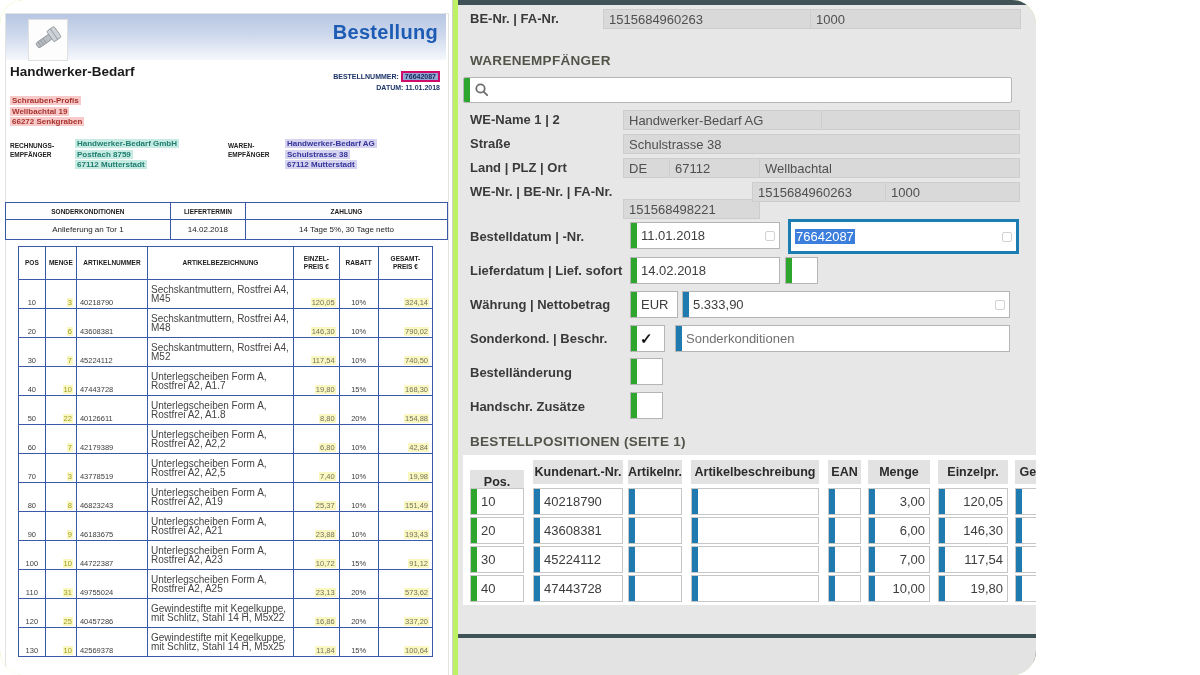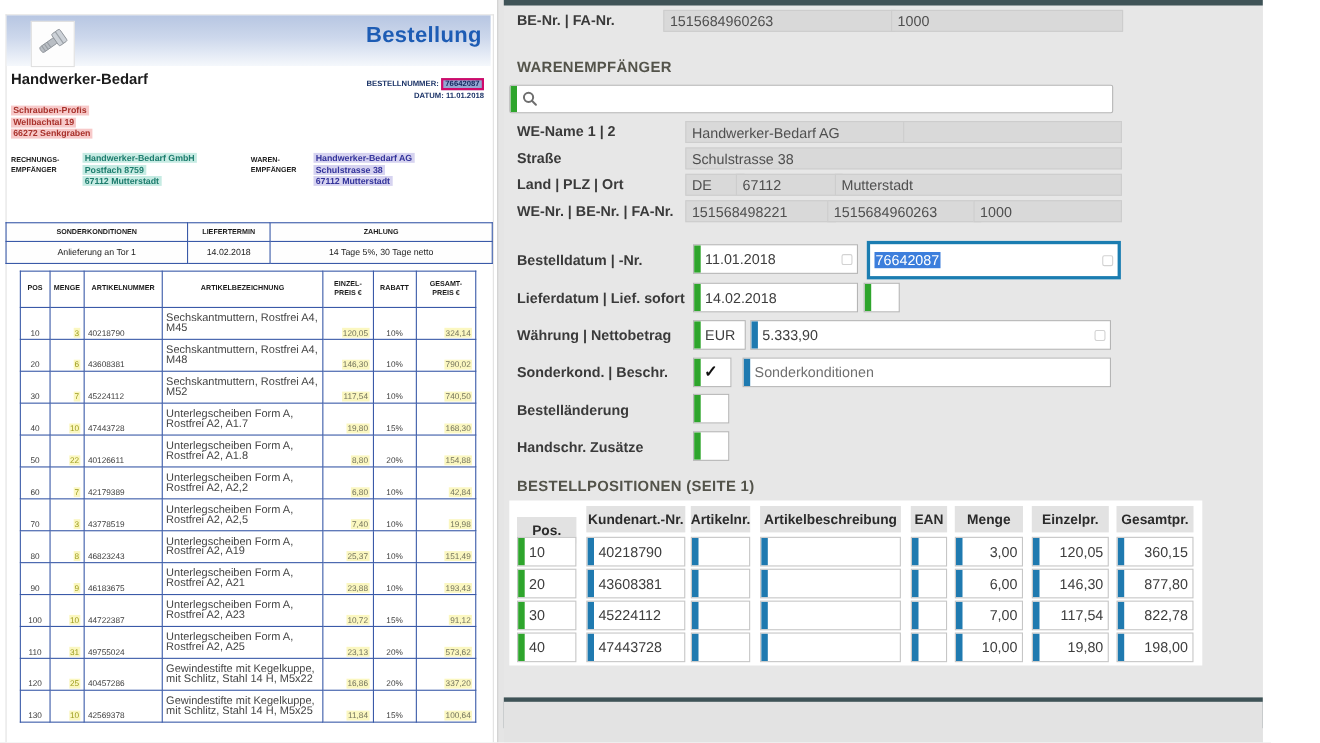--- a/index.html
+++ b/index.html
@@ -1,17 +1,17 @@
 <!DOCTYPE html>
 <html><head>
 <meta charset="utf-8">
 <style>
   html,body{margin:0;padding:0;}
-  .app{position:relative;width:1148px;height:675px;overflow:hidden;background:#e5e5e5;
-       font-family:"Liberation Sans",sans-serif;-webkit-font-smoothing:antialiased;}
+  .app{position:relative;width:1036px;height:675px;overflow:hidden;background:#bef264;
+       font-family:"Liberation Sans",sans-serif;border-radius:24px;-webkit-font-smoothing:antialiased;}
   .abs{position:absolute;}
 
   
   .doc-pane{position:absolute;left:0;top:0;width:452px;height:675px;background:#fff;}
   .seam{position:absolute;left:452px;top:0;width:1px;height:675px;background:#cfcfcf;}
   .page{position:absolute;left:5px;top:13px;width:442px;height:662px;background:#fff;border:1px solid #e2e2e2;border-bottom:none;}
   .band{position:absolute;left:6px;top:14px;width:440px;height:46px;
         background:linear-gradient(to bottom,#b7c6e2 0%,#cdd8ec 45%,#f5f8fc 100%);}
   .logo-box{position:absolute;left:28px;top:19px;width:38px;height:40px;background:#fdfdfd;border:1px solid #e0e0e0;}
   .doc-title{position:absolute;left:250px;top:21px;width:188px;text-align:right;
@@ -328,25 +328,25 @@
       </div>
 
     <div class="lbl" style="left:12px;top:160px;">Land | PLZ | Ort</div>
     <div class="f-ro" style="left:165px;top:158px;width:42px;height:18px;">
       <span>DE</span>
       </div>
     <div class="f-ro" style="left:211px;top:158px;width:85px;height:18px;">
       <span>67112</span>
       </div>
     <div class="f-ro" style="left:301px;top:158px;width:249px;height:18px;">
-      <span>Mutterstadt</span>
+      <span>Wellbachtal</span>
       </div>
 
     <div class="lbl" style="left:12px;top:184px;">WE-Nr. | BE-Nr. | FA-Nr.</div>
-    <div class="f-ro" style="left:165px;top:182px;width:125px;height:18px;">
+    <div class="f-ro" style="left:165px;top:199px;width:125px;height:18px;">
       <span>151568498221</span>
       </div>
     <div class="f-ro" style="left:294px;top:182px;width:128px;height:18px;">
       <span>1515684960263</span>
       </div>
     <div class="f-ro" style="left:427px;top:182px;width:123px;height:18px;">
       <span>1000</span>
       </div>
 
     <div class="lbl" style="left:12px;top:229px;">Bestelldatum | -Nr.</div>

